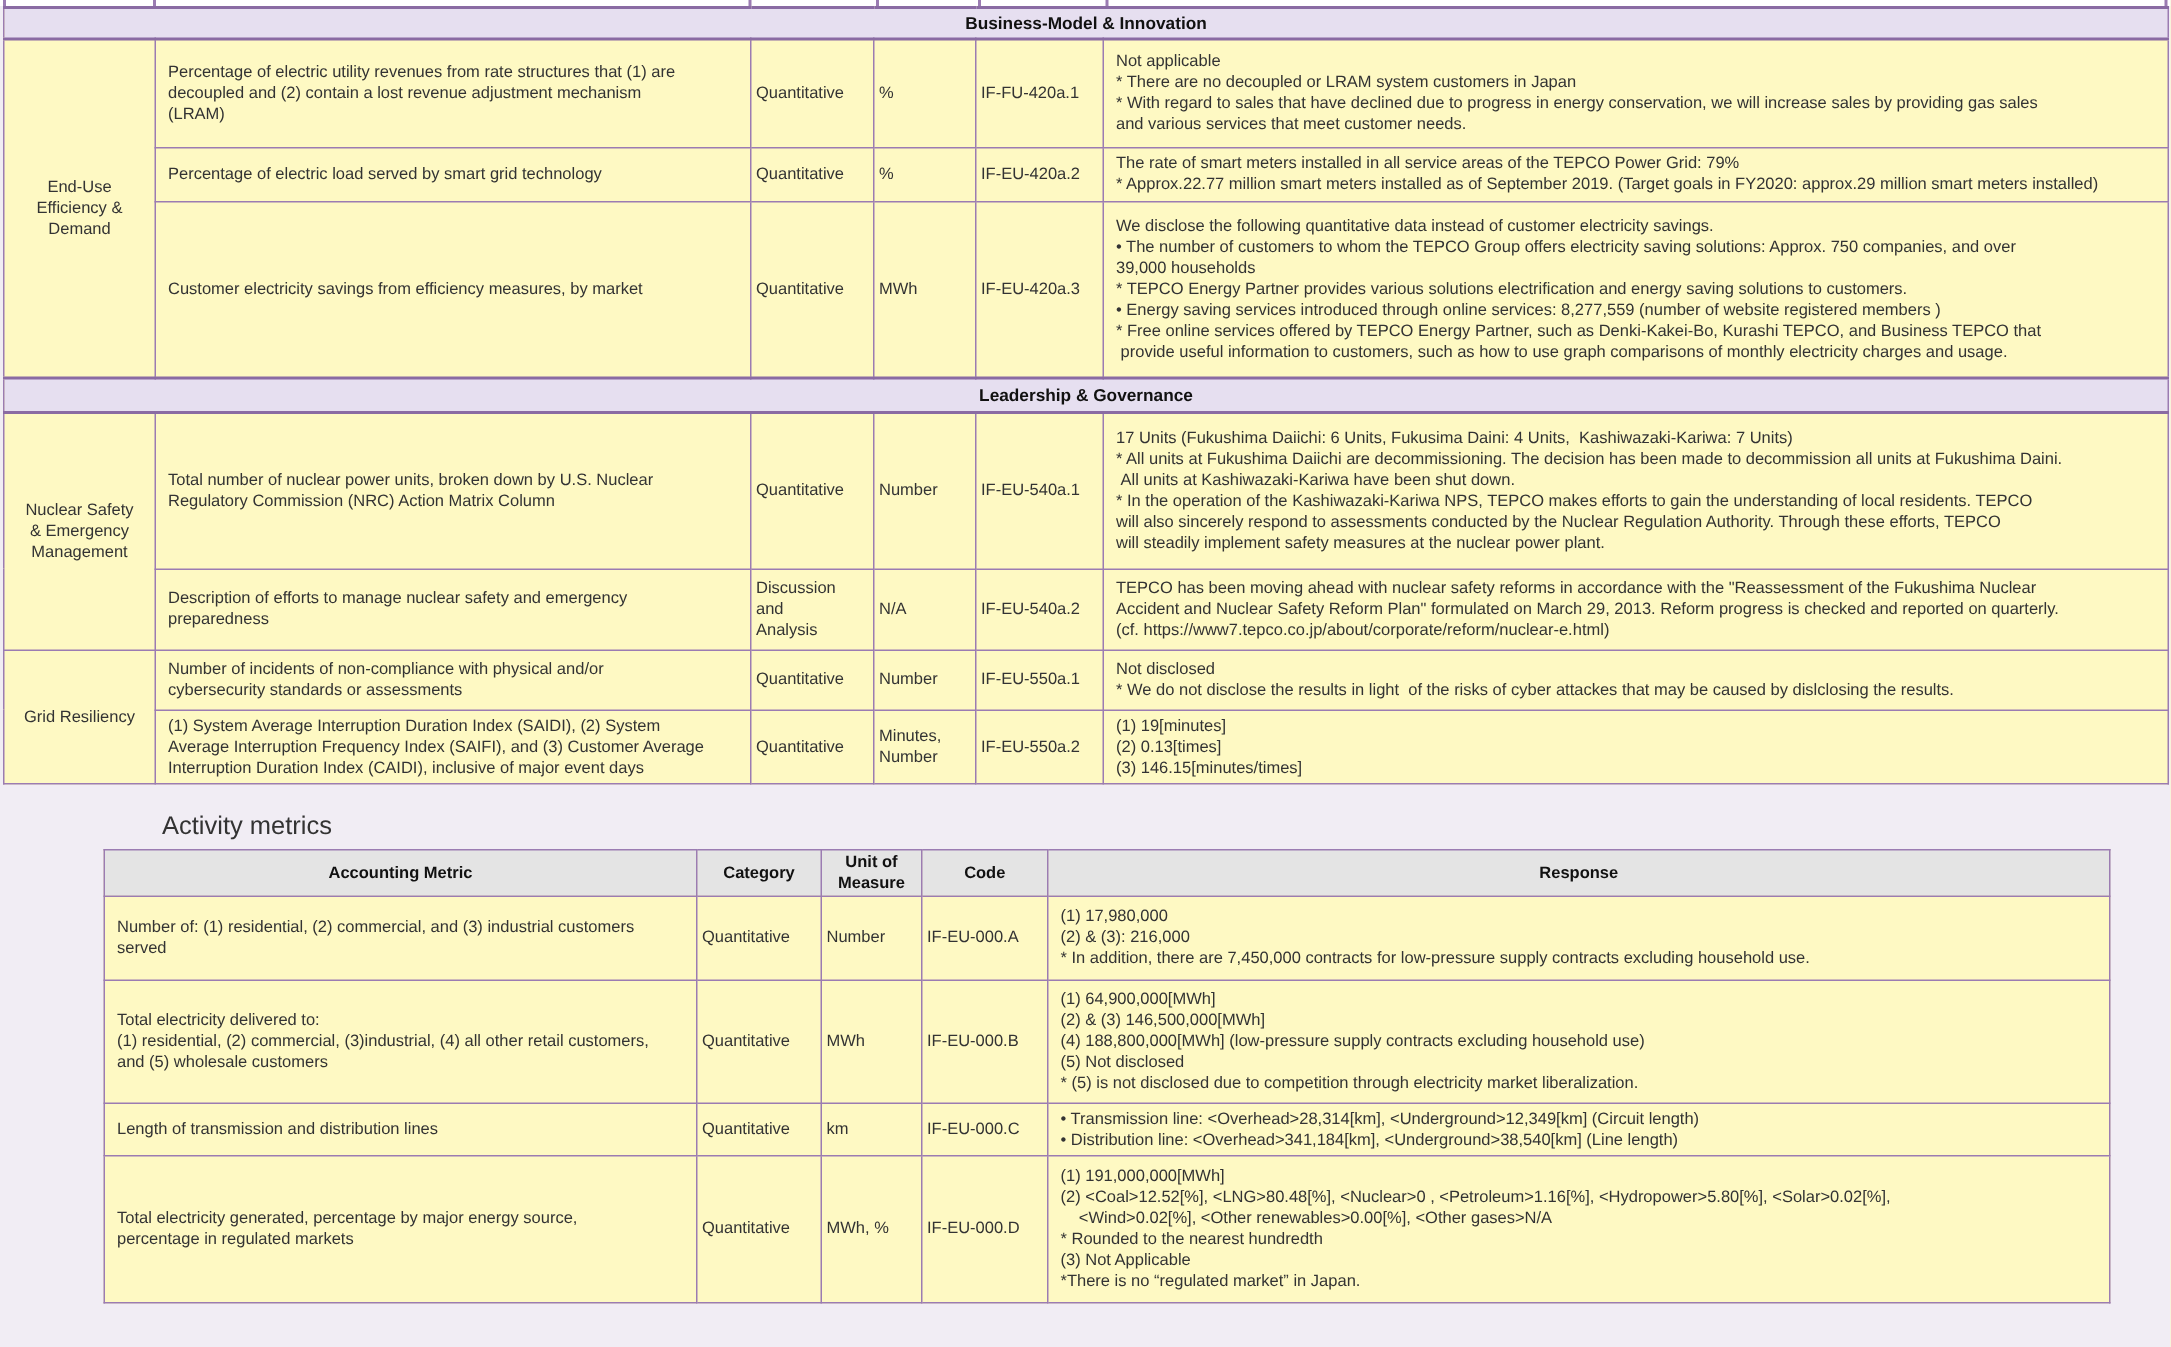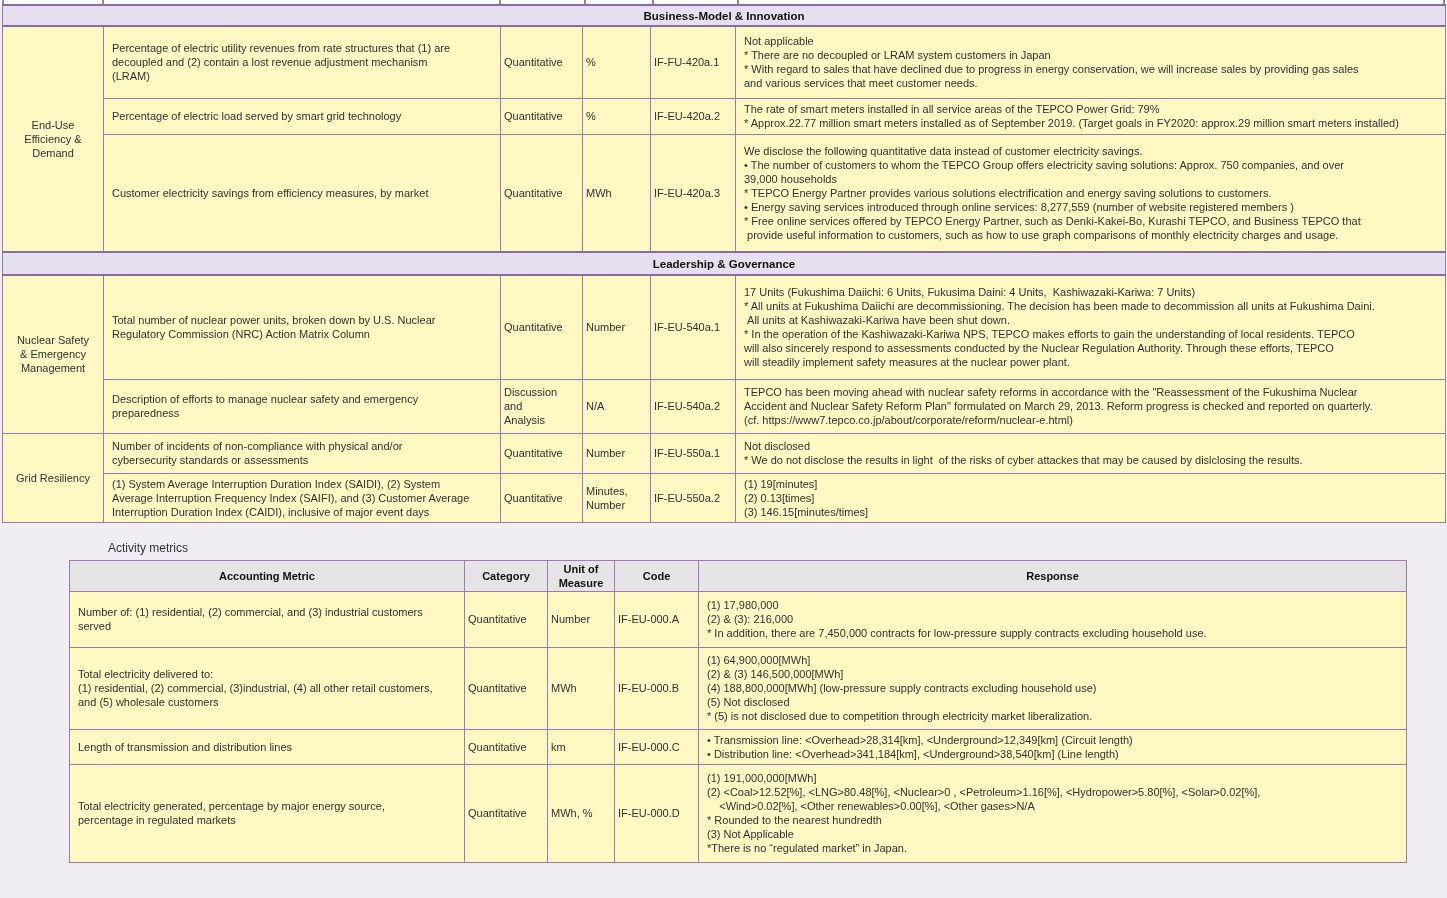--- a/index.html
+++ b/index.html
@@ -31,21 +31,21 @@
   }
   td.topic{text-align:center;white-space:pre-line;padding:2px 3px;border-radius:27px;}
   td.metric{white-space:pre-wrap;padding:2px 8px;}
   td.center{text-align:left;white-space:pre-line;padding:2px 3px;}
   td.response{white-space:pre-wrap;padding:3px 8px;vertical-align:middle;}
 
   .main-table{width:1444px;margin-left:2px;}
 
   .activity-label{
     margin:18px 0 5px 108px;
-    font-size:12px;color:#333;
+    font-size:17px;color:#333;
   }
   .act-table{width:1338px;margin-left:69px;}
   .act-table td.colhead{
     background:#e4e4e4;font-weight:bold;color:#111;
     text-align:center;white-space:pre-line;
     padding:1px 3px;font-size:11px;
   }
 </style>
 </head>
 <body>

